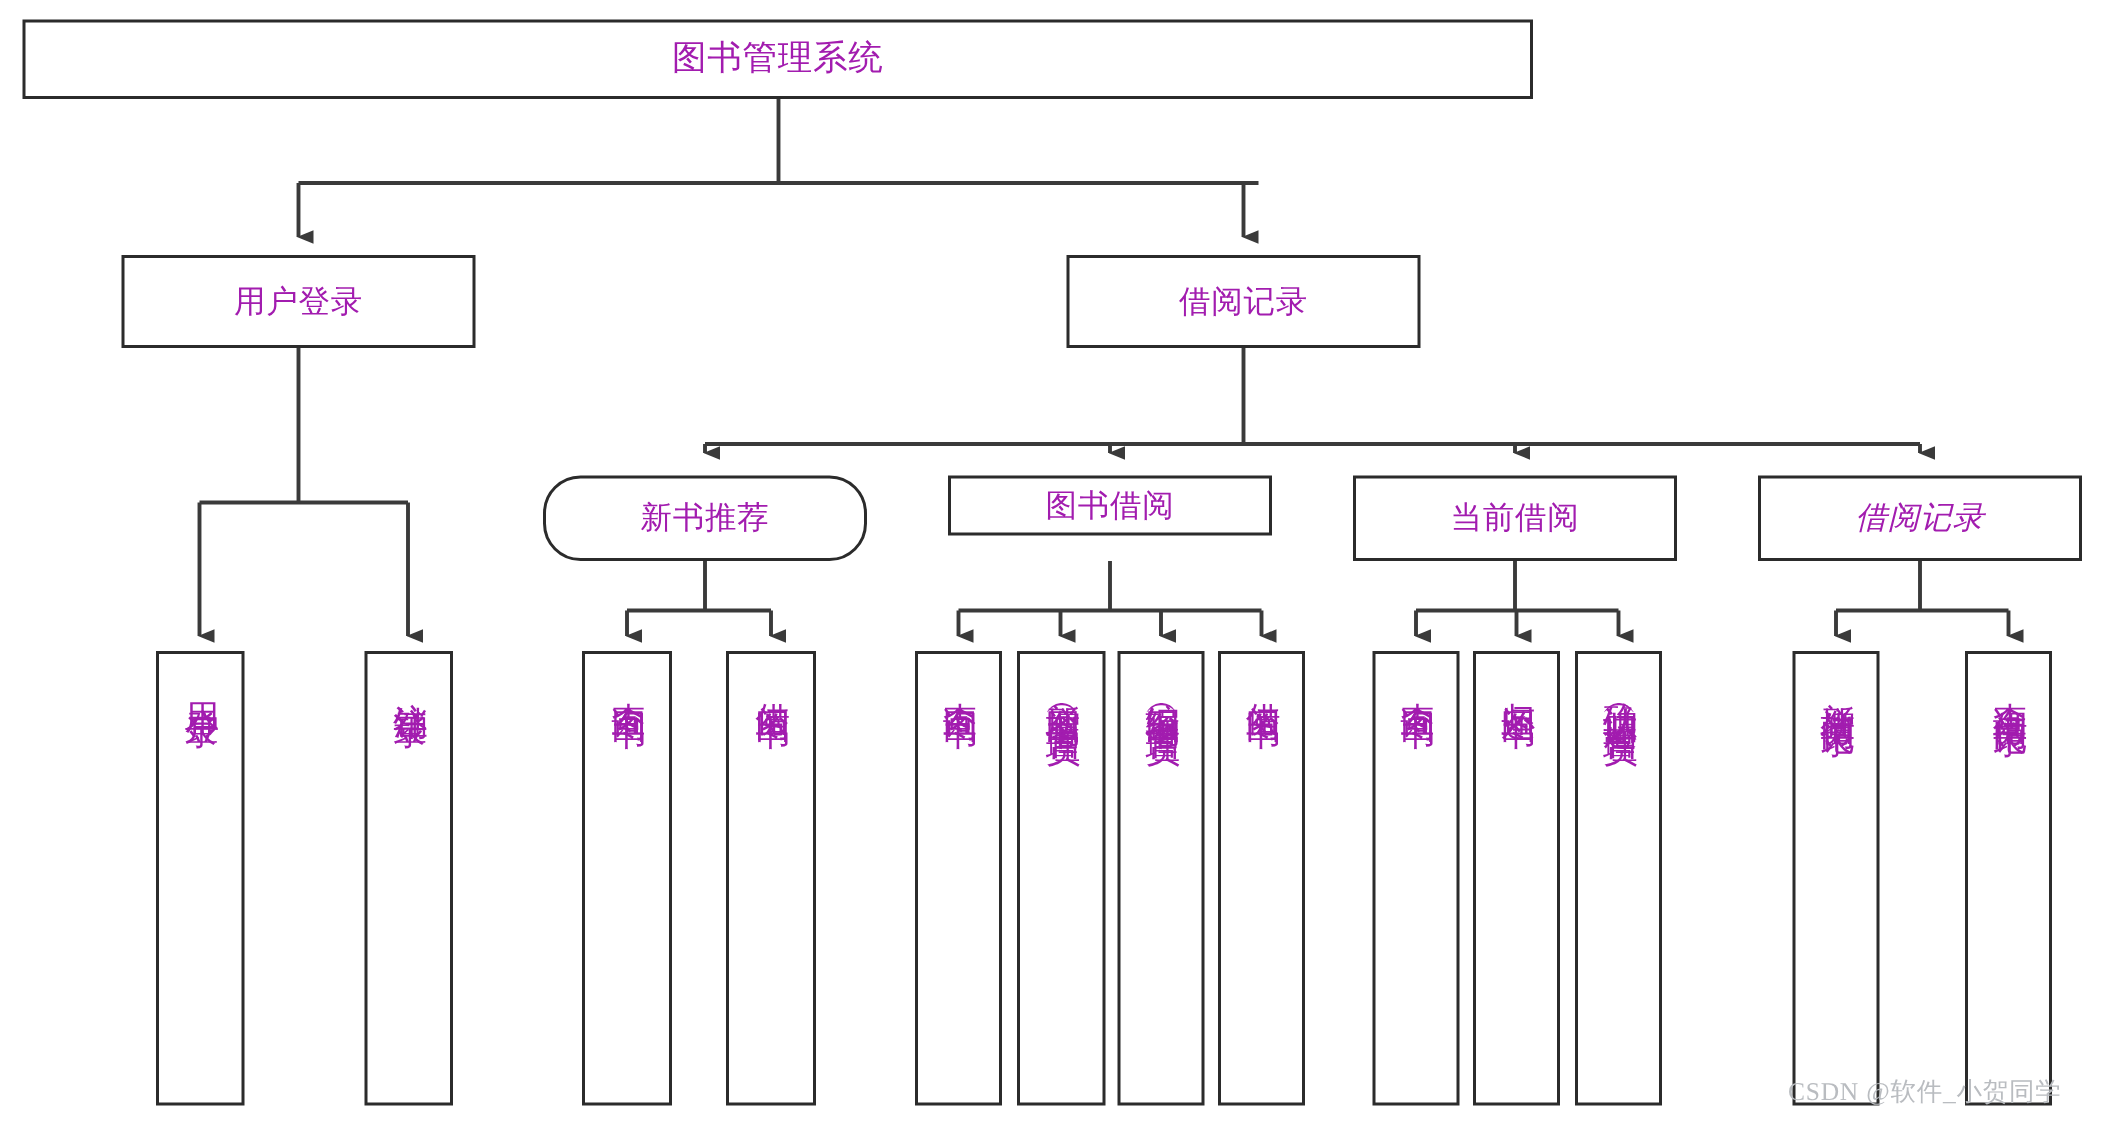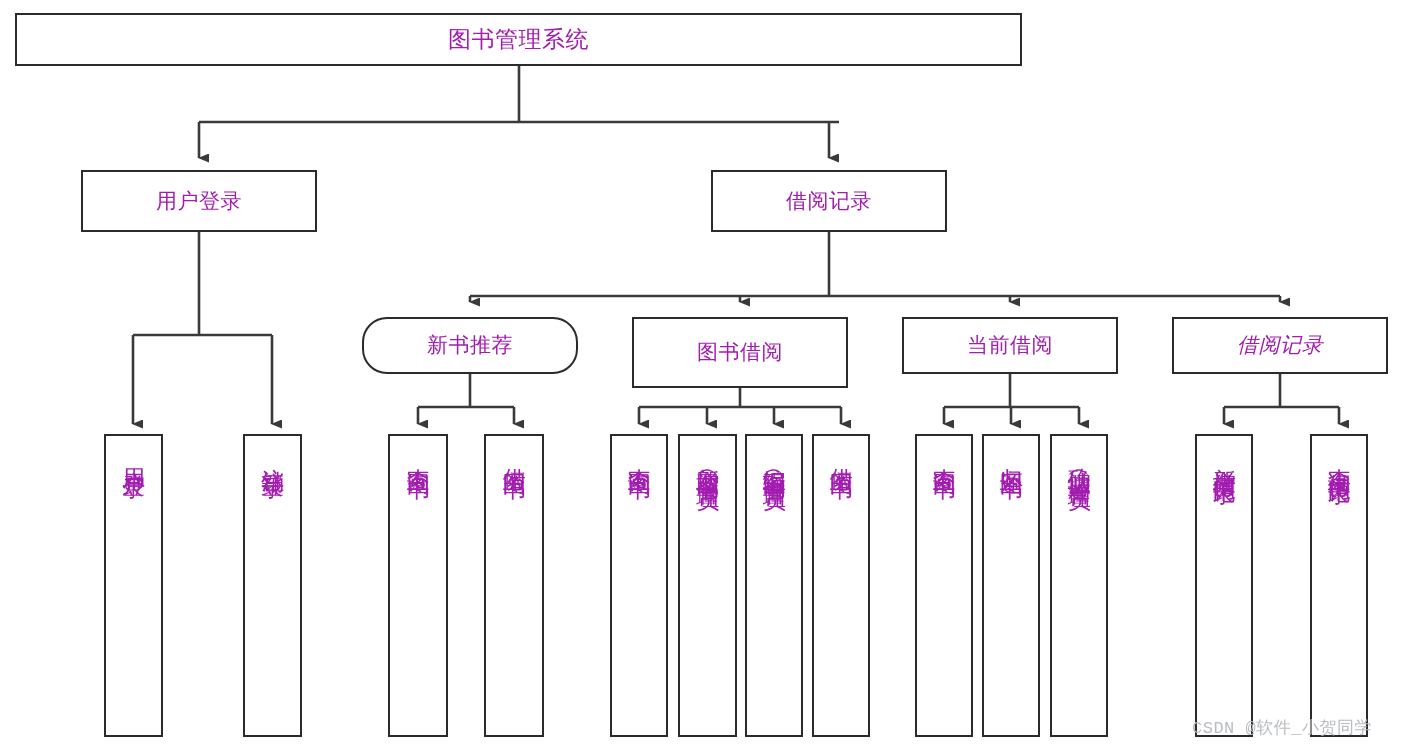--- a/index.html
+++ b/index.html
@@ -63,21 +63,21 @@
     font-size: 23px;
   }
   #watermark {
     position: absolute;
     left: 1192px;
     top: 716px;
     font-size: 17px;
     color: #b9bcc0;
     white-space: nowrap;
     letter-spacing: 0.5px;
-    font-family: Liberation Mono, monospace;
+    font-family: Liberation Serif, serif;
   }
 </style>
 </head>
 <body>
 
 <div id="diagram-root">
 
   <svg id="edges-layer" viewBox="0 0 1405 747" xmlns="http://www.w3.org/2000/svg">
     <defs>
       <marker id="arrow" markerWidth="9" markerHeight="11" refX="4.5" refY="10" orient="auto" markerUnits="userSpaceOnUse">
@@ -137,21 +137,21 @@
   </div>
 
   <div class="node horizontal" style="left:711px; top:170px; width:236px; height:62px;">
     <span class="node-label">借阅记录</span>
   </div>
 
   <div class="node horizontal" style="left:362px; top:317px; width:216px; height:57px;border-radius:25px;">
     <span class="node-label">新书推荐</span>
   </div>
 
-  <div class="node horizontal" style="left:632px; top:317px; width:216px; height:71px;">
+  <div class="node horizontal" style="left:632px; top:317px; width:216px; height:40px;">
     <span class="node-label">图书借阅</span>
   </div>
 
   <div class="node horizontal" style="left:902px; top:317px; width:216px; height:57px;">
     <span class="node-label">当前借阅</span>
   </div>
 
   <div class="node horizontal" style="left:1172px; top:317px; width:216px; height:57px;font-style:italic;">
     <span class="node-label">借阅记录</span>
   </div>

